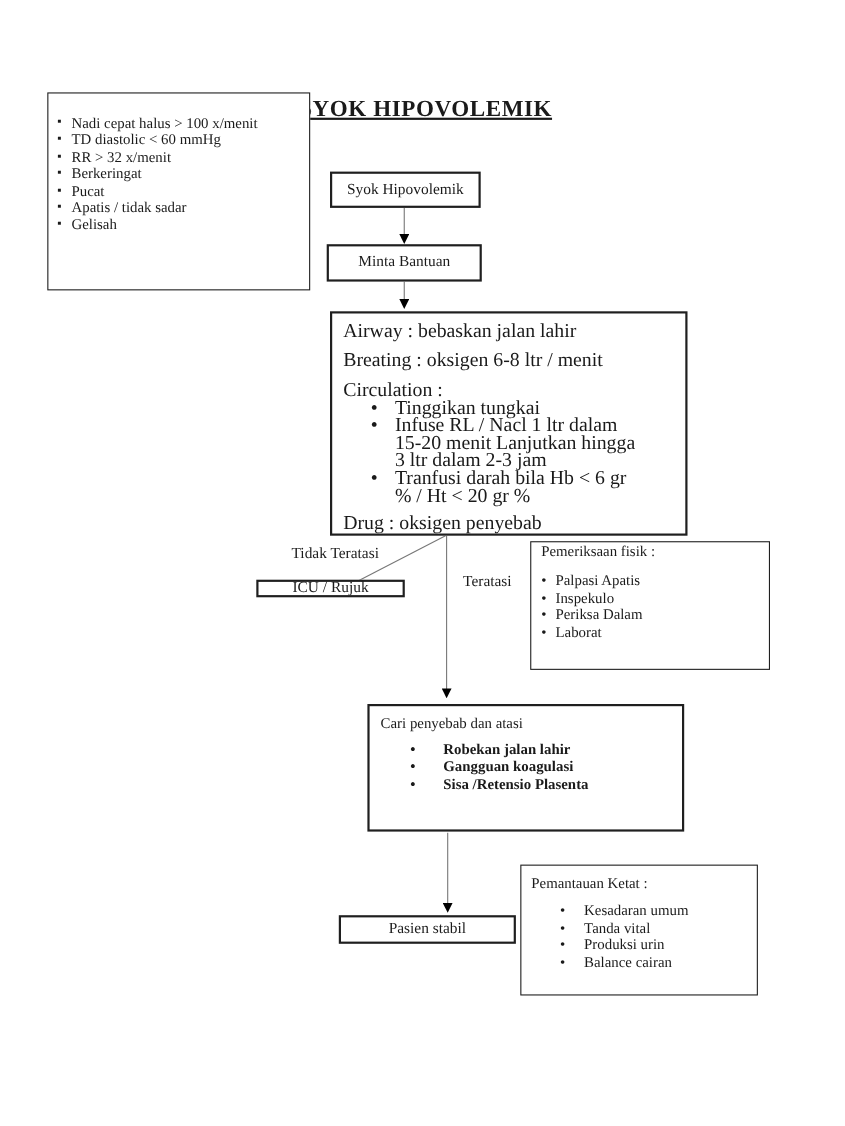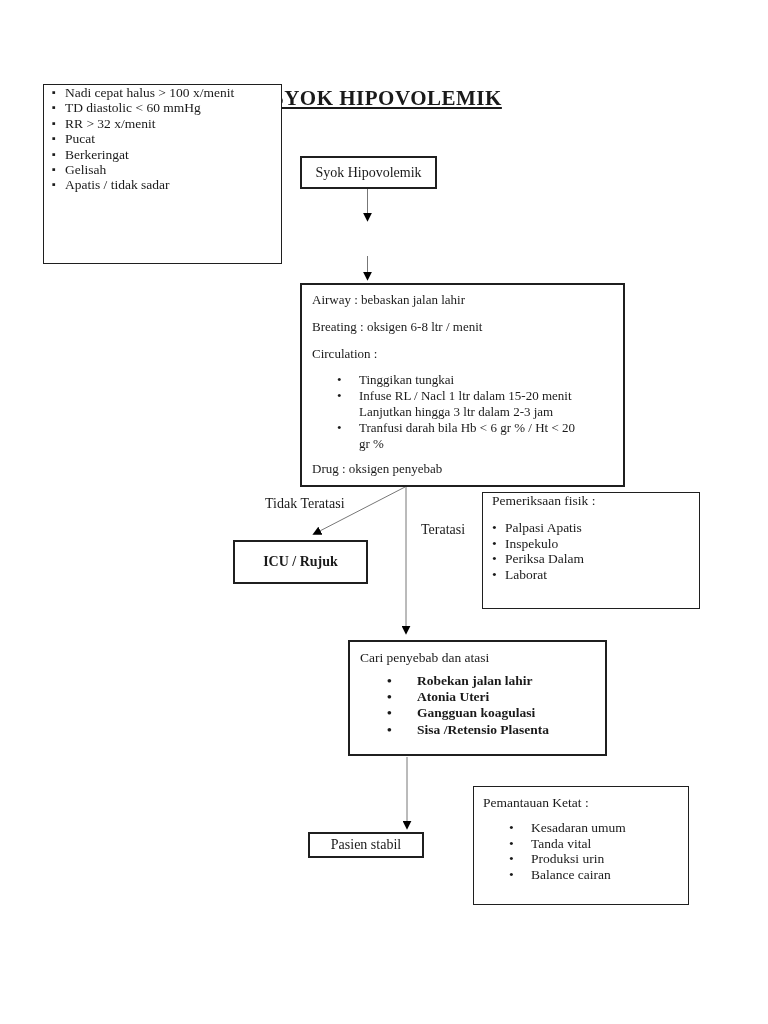--- a/index.html
+++ b/index.html
@@ -8,28 +8,28 @@
   }
   *{margin:0;padding:0;box-sizing:border-box;}
   html,body{width:768px;height:1024px;background:var(--page-background);}
   body{font-family:"Liberation Serif","DejaVu Serif",serif;color:var(--text);position:relative;overflow:hidden;}
   .page{position:absolute;inset:0;background:var(--page-background);}
   .abs{position:absolute;}
   .doc-title{z-index:1;font-size:21px;font-weight:bold;text-decoration:underline;letter-spacing:.5px;white-space:nowrap;}
   .box{position:absolute;background:var(--page-background);border:2px solid var(--box-border);z-index:2;}
   .box.thin{border-width:1.5px;}
   .flow-label-box{display:flex;align-items:center;justify-content:center;font-size:14px;text-align:center;}
-  .criteria{padding:0 6px 0 8px;font-size:13.5px;}
+  .criteria{padding:19px 6px 0 8px;font-size:13.5px;}
   .criteria ul{list-style:none;}
   .criteria li{position:relative;padding-left:13px;line-height:15.4px;}
   .criteria li::before{content:"▪";position:absolute;left:0;top:0;font-size:11px;}
-  .abc{padding:7px 8px 0 10px;font-size:13px;}
+  .abc{padding:7px 8px 0 10px;font-size:18px;}
   .abc p{line-height:16px;}
   .abc p.mt{margin-top:11px;}
-  .abc ul{list-style:none;margin-top:10px;margin-left:25px;width:248px;}
+  .abc ul{list-style:none;margin-left:25px;width:248px;}
   .abc li{position:relative;padding-left:22px;line-height:16px;}
   .abc li::before{content:"•";position:absolute;left:0;top:0;}
   .abc .drug{margin-top:9px;}
   .info{font-size:13.5px;}
   .info .info-title{line-height:15px;}
   .info ul{list-style:none;}
   .info li{position:relative;line-height:15.5px;}
   .info li::before{content:"•";position:absolute;left:0;top:0;}
   .pemeriksaan{padding:0 6px 0 9px;}
   .pemeriksaan ul{margin-top:12px;}
@@ -61,68 +61,68 @@
     <line x1="407" y1="757" x2="407" y2="828" style="stroke:var(--connector-line)" stroke-width="1" marker-end="url(#ah)"></line>
   </svg>
 
   <div class="abs doc-title" style="left:272px;top:86px;">SYOK HIPOVOLEMIK</div>
 
   <div class="box thin criteria" style="left:43px;top:84px;width:239px;height:180px;z-index:3;">
     <ul>
       <li>Nadi cepat halus &gt; 100 x/menit</li>
       <li>TD diastolic &lt; 60 mmHg</li>
       <li>RR &gt; 32 x/menit</li>
+      <li>Berkeringat</li>
       <li>Pucat</li>
-      <li>Berkeringat</li>
+      <li>Apatis / tidak sadar</li>
       <li>Gelisah</li>
-      <li>Apatis / tidak sadar</li>
     </ul>
   </div>
 
   <div class="box flow-label-box" style="left:300px;top:156px;width:137px;height:33px;">Syok Hipovolemik</div>
 
+  <div class="box flow-label-box" style="left:297px;top:222px;width:141px;height:34px;">Minta Bantuan</div>
 
   <div class="box abc" style="left:300px;top:283px;width:325px;height:204px;">
     <p>Airway : bebaskan jalan lahir</p>
     <p class="mt">Breating : oksigen 6-8 ltr / menit</p>
     <p class="mt">Circulation :</p>
     <ul>
       <li>Tinggikan tungkai</li>
       <li>Infuse RL / Nacl 1 ltr dalam 15-20 menit Lanjutkan hingga 3 ltr dalam 2-3 jam</li>
       <li>Tranfusi darah bila Hb &lt; 6 gr % / Ht &lt; 20 gr %</li>
     </ul>
     <p class="drug">Drug : oksigen penyebab</p>
   </div>
 
   <div class="abs side-label" style="left:265px;top:496px;">Tidak Teratasi</div>
   <div class="abs side-label" style="left:421px;top:522px;">Teratasi</div>
 
-  <div class="box flow-label-box" style="left:233px;top:540px;width:135px;height:44px;font-weight:bold;">ICU / Rujuk</div>
+  <div class="box flow-label-box" style="left:233px;top:527px;width:135px;height:16px;">ICU / Rujuk</div>
 
   <div class="box thin info pemeriksaan" style="left:482px;top:492px;width:218px;height:117px;">
     <div class="info-title">Pemeriksaan fisik :</div>
     <ul>
       <li>Palpasi Apatis</li>
       <li>Inspekulo</li>
       <li>Periksa Dalam</li>
       <li>Laborat</li>
     </ul>
   </div>
 
-  <div class="box info cari" style="left:348px;top:640px;width:259px;height:116px;">
+  <div class="box info cari" style="left:334px;top:640px;width:288px;height:116px;">
     <div class="info-title">Cari penyebab dan atasi</div>
     <ul>
       <li>Robekan jalan lahir</li>
-      <li>Atonia Uteri</li>
       <li>Gangguan koagulasi</li>
       <li>Sisa /Retensio Plasenta</li>
     </ul>
   </div>
 
-  <div class="box flow-label-box" style="left:308px;top:832px;width:116px;height:26px;">Pasien stabil</div>
+  <div class="box flow-label-box" style="left:308px;top:832px;width:161px;height:26px;">Pasien stabil</div>
 
   <div class="box thin info pemantauan" style="left:473px;top:786px;width:216px;height:119px;">
     <div class="info-title">Pemantauan Ketat :</div>
     <ul>
       <li>Kesadaran umum</li>
       <li>Tanda vital</li>
       <li>Produksi urin</li>
       <li>Balance cairan</li>
     </ul>
   </div>

